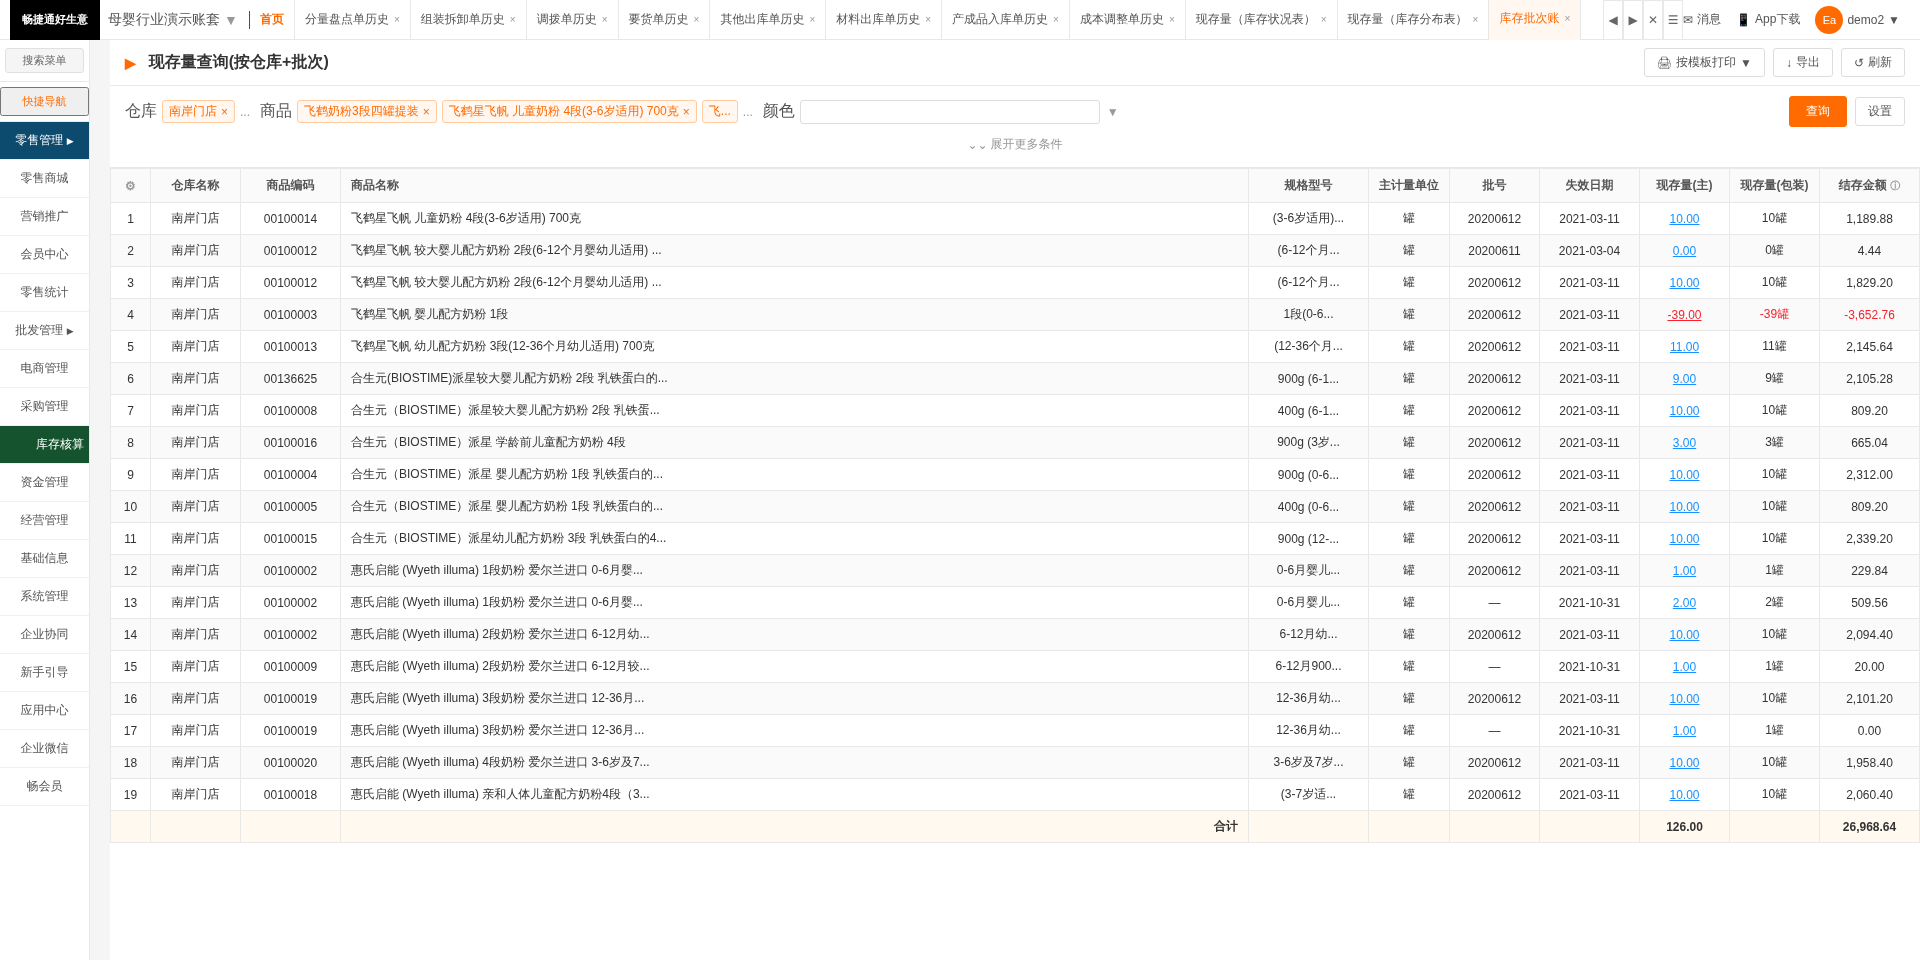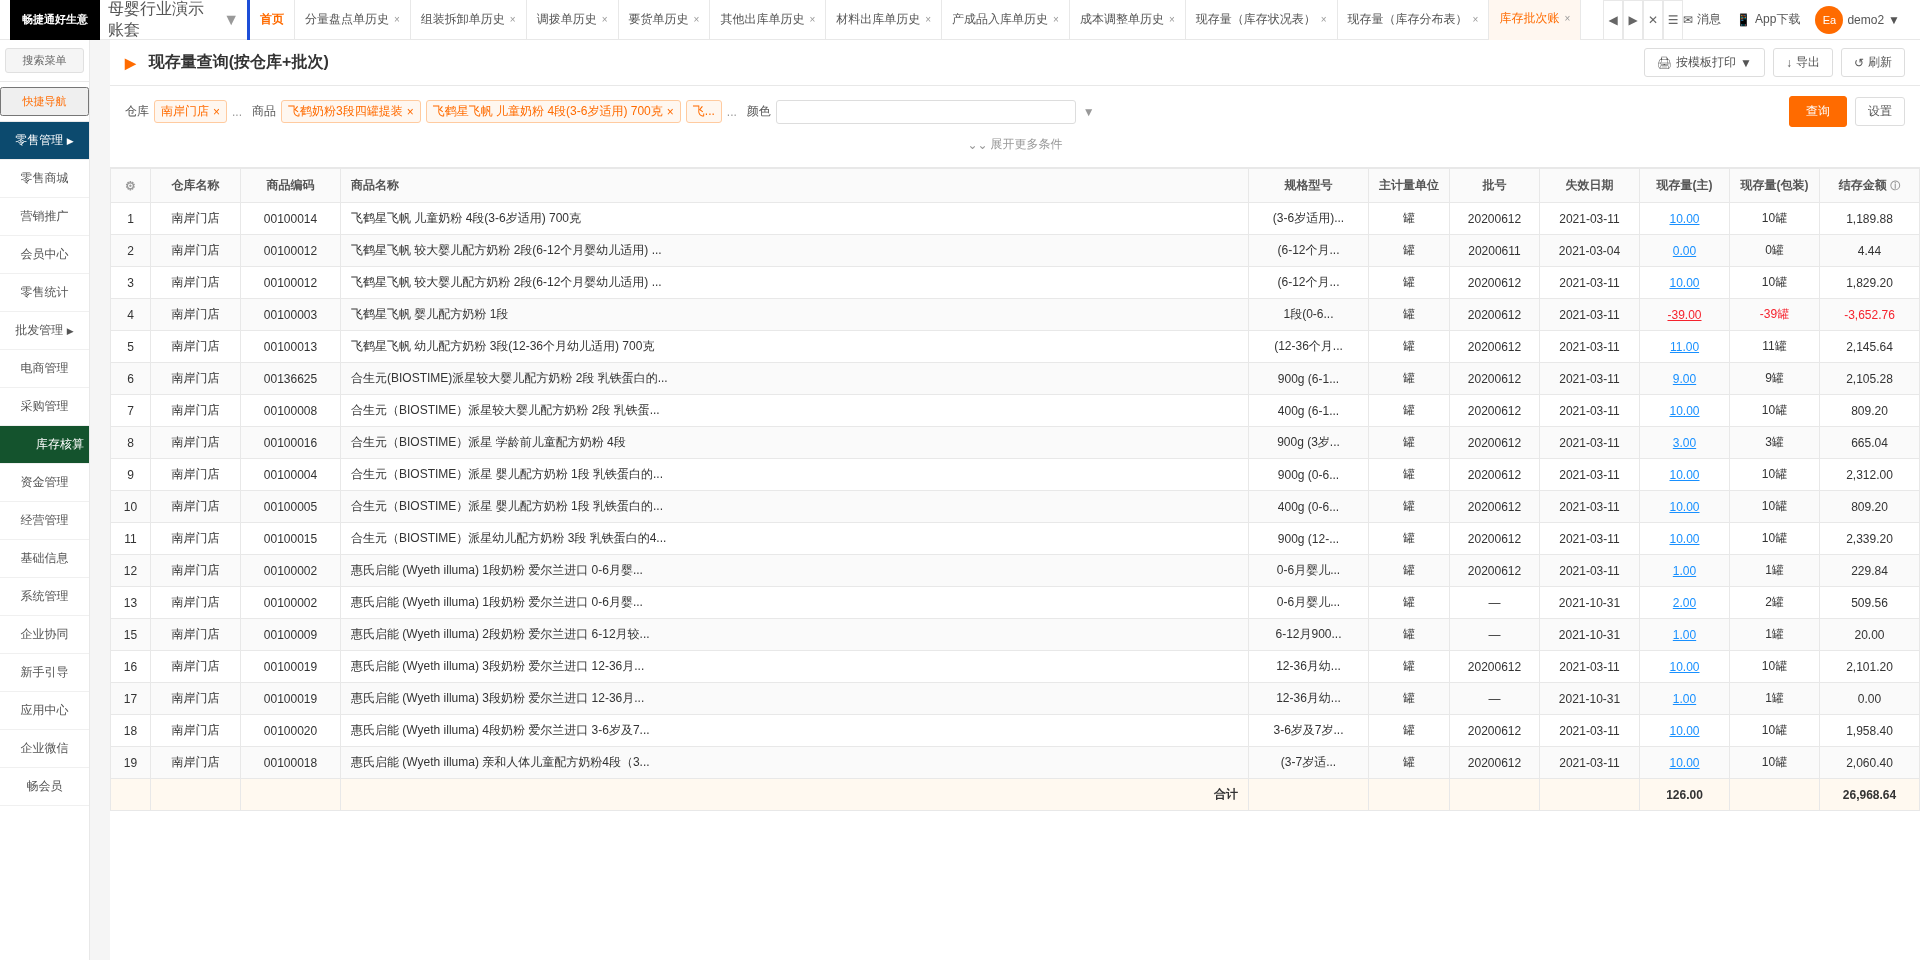--- a/index.html
+++ b/index.html
@@ -41,21 +41,21 @@
     .page-title { font-size: 16px; font-weight: bold; color: #333; }
     .page-actions { display: flex; align-items: center; gap: 8px; }
     .btn { padding: 5px 12px; border-radius: 3px; cursor: pointer; font-size: 12px; border: 1px solid #ddd; background: #fff; color: #555; display: flex; align-items: center; gap: 4px; }
     .btn-primary { background: #ff6b00; color: #fff; border-color: #ff6b00; padding: 6px 16px; }
     .btn-default { background: #fff; border: 1px solid #ddd; color: #555; }
 
     
     .filter-area { background: #fff; padding: 10px 15px; border-bottom: 1px solid #e8e8e8; }
     .filter-row { display: flex; align-items: center; gap: 10px; flex-wrap: wrap; }
     .filter-item { display: flex; align-items: center; gap: 5px; }
-    .filter-label { font-size: 12px; color: #555; white-space: nowrap; }
+    .filter-label { font-size: 16px; color: #555; white-space: nowrap; }
     .filter-tag { display: flex; align-items: center; background: #fff7f0; border: 1px solid #ffcba0; border-radius: 3px; padding: 2px 6px; font-size: 12px; color: #ff6b00; gap: 4px; }
     .filter-tag .remove { cursor: pointer; color: #ff6b00; }
     .filter-dots { color: #999; cursor: pointer; }
     .filter-color-input { border: 1px solid #ddd; border-radius: 3px; padding: 4px 8px; font-size: 12px; min-width: 200px; }
     .filter-expand-btn { display: flex; align-items: center; gap: 3px; color: #999; cursor: pointer; font-size: 12px; justify-content: center; padding: 4px; }
 
     
     .table-area { flex: 1; overflow-y: auto; background: #fff; }
     .data-table { width: 100%; border-collapse: collapse; font-size: 12px; }
     .data-table th { background: #fafafa; border: 1px solid #e8e8e8; padding: 8px 10px; font-weight: 600; color: #555; text-align: center; white-space: nowrap; position: sticky; top: 0; z-index: 10; }
@@ -83,21 +83,21 @@
     .expand-icon { color: #ff6b00; font-size: 14px; font-weight: bold; cursor: pointer; margin-right: 5px; }
   </style>
 </head>
 <body>
 
 <div style="display:flex; flex-direction:column; height:960px;">
   <div class="top-bar">
     <div class="logo">
       <div class="logo-text">畅捷通好生意</div>
     </div>
-    <div style="width:150px; display:flex; align-items:center; padding:0 8px; border-right:3px solid #1d4ed8; font-size:16px; color:#555; cursor:pointer;">
+    <div style="width:150px; display:flex; align-items:center; padding:0 8px; border-right:1px solid #1d4ed8; font-size:14px; color:#555; cursor:pointer;">
       <span>母婴行业演示账套</span>
       <span style="margin-left:4px; color:#999;">▼</span>
     </div>
     <div class="tab-bar">
       <div class="tab-item home">
         <span>首页</span>
       </div>
       <div class="tab-item">
         <span>分量盘点单历史</span>
         <span class="close-btn">×</span>
@@ -499,20 +499,33 @@
     <td class="col-name">惠氏启能 (Wyeth illuma) 1段奶粉 爱尔兰进口 0-6月婴...</td>
     <td class="col-spec">0-6月婴儿...</td>
     <td class="col-unit">罐</td>
     <td class="col-batch">—</td>
     <td class="col-expire">2021-10-31</td>
     <td class="col-stock-main" style="color:#1890ff; text-decoration:underline; cursor:pointer;">2.00</td>
     <td class="col-stock-pkg" style="color:inherit;">2罐</td>
     <td class="col-amount" style="color:inherit;">509.56</td>
   </tr>
               <tr>
+    <td class="col-serial">14</td>
+    <td class="col-warehouse">南岸门店</td>
+    <td class="col-code">00100002</td>
+    <td class="col-name">惠氏启能 (Wyeth illuma) 2段奶粉 爱尔兰进口 6-12月幼...</td>
+    <td class="col-spec">6-12月幼...</td>
+    <td class="col-unit">罐</td>
+    <td class="col-batch">20200612</td>
+    <td class="col-expire">2021-03-11</td>
+    <td class="col-stock-main" style="color:#1890ff; text-decoration:underline; cursor:pointer;">10.00</td>
+    <td class="col-stock-pkg" style="color:inherit;">10罐</td>
+    <td class="col-amount" style="color:inherit;">2,094.40</td>
+  </tr>
+              <tr>
     <td class="col-serial">15</td>
     <td class="col-warehouse">南岸门店</td>
     <td class="col-code">00100009</td>
     <td class="col-name">惠氏启能 (Wyeth illuma) 2段奶粉 爱尔兰进口 6-12月较...</td>
     <td class="col-spec">6-12月900...</td>
     <td class="col-unit">罐</td>
     <td class="col-batch">—</td>
     <td class="col-expire">2021-10-31</td>
     <td class="col-stock-main" style="color:#1890ff; text-decoration:underline; cursor:pointer;">1.00</td>
     <td class="col-stock-pkg" style="color:inherit;">1罐</td>

